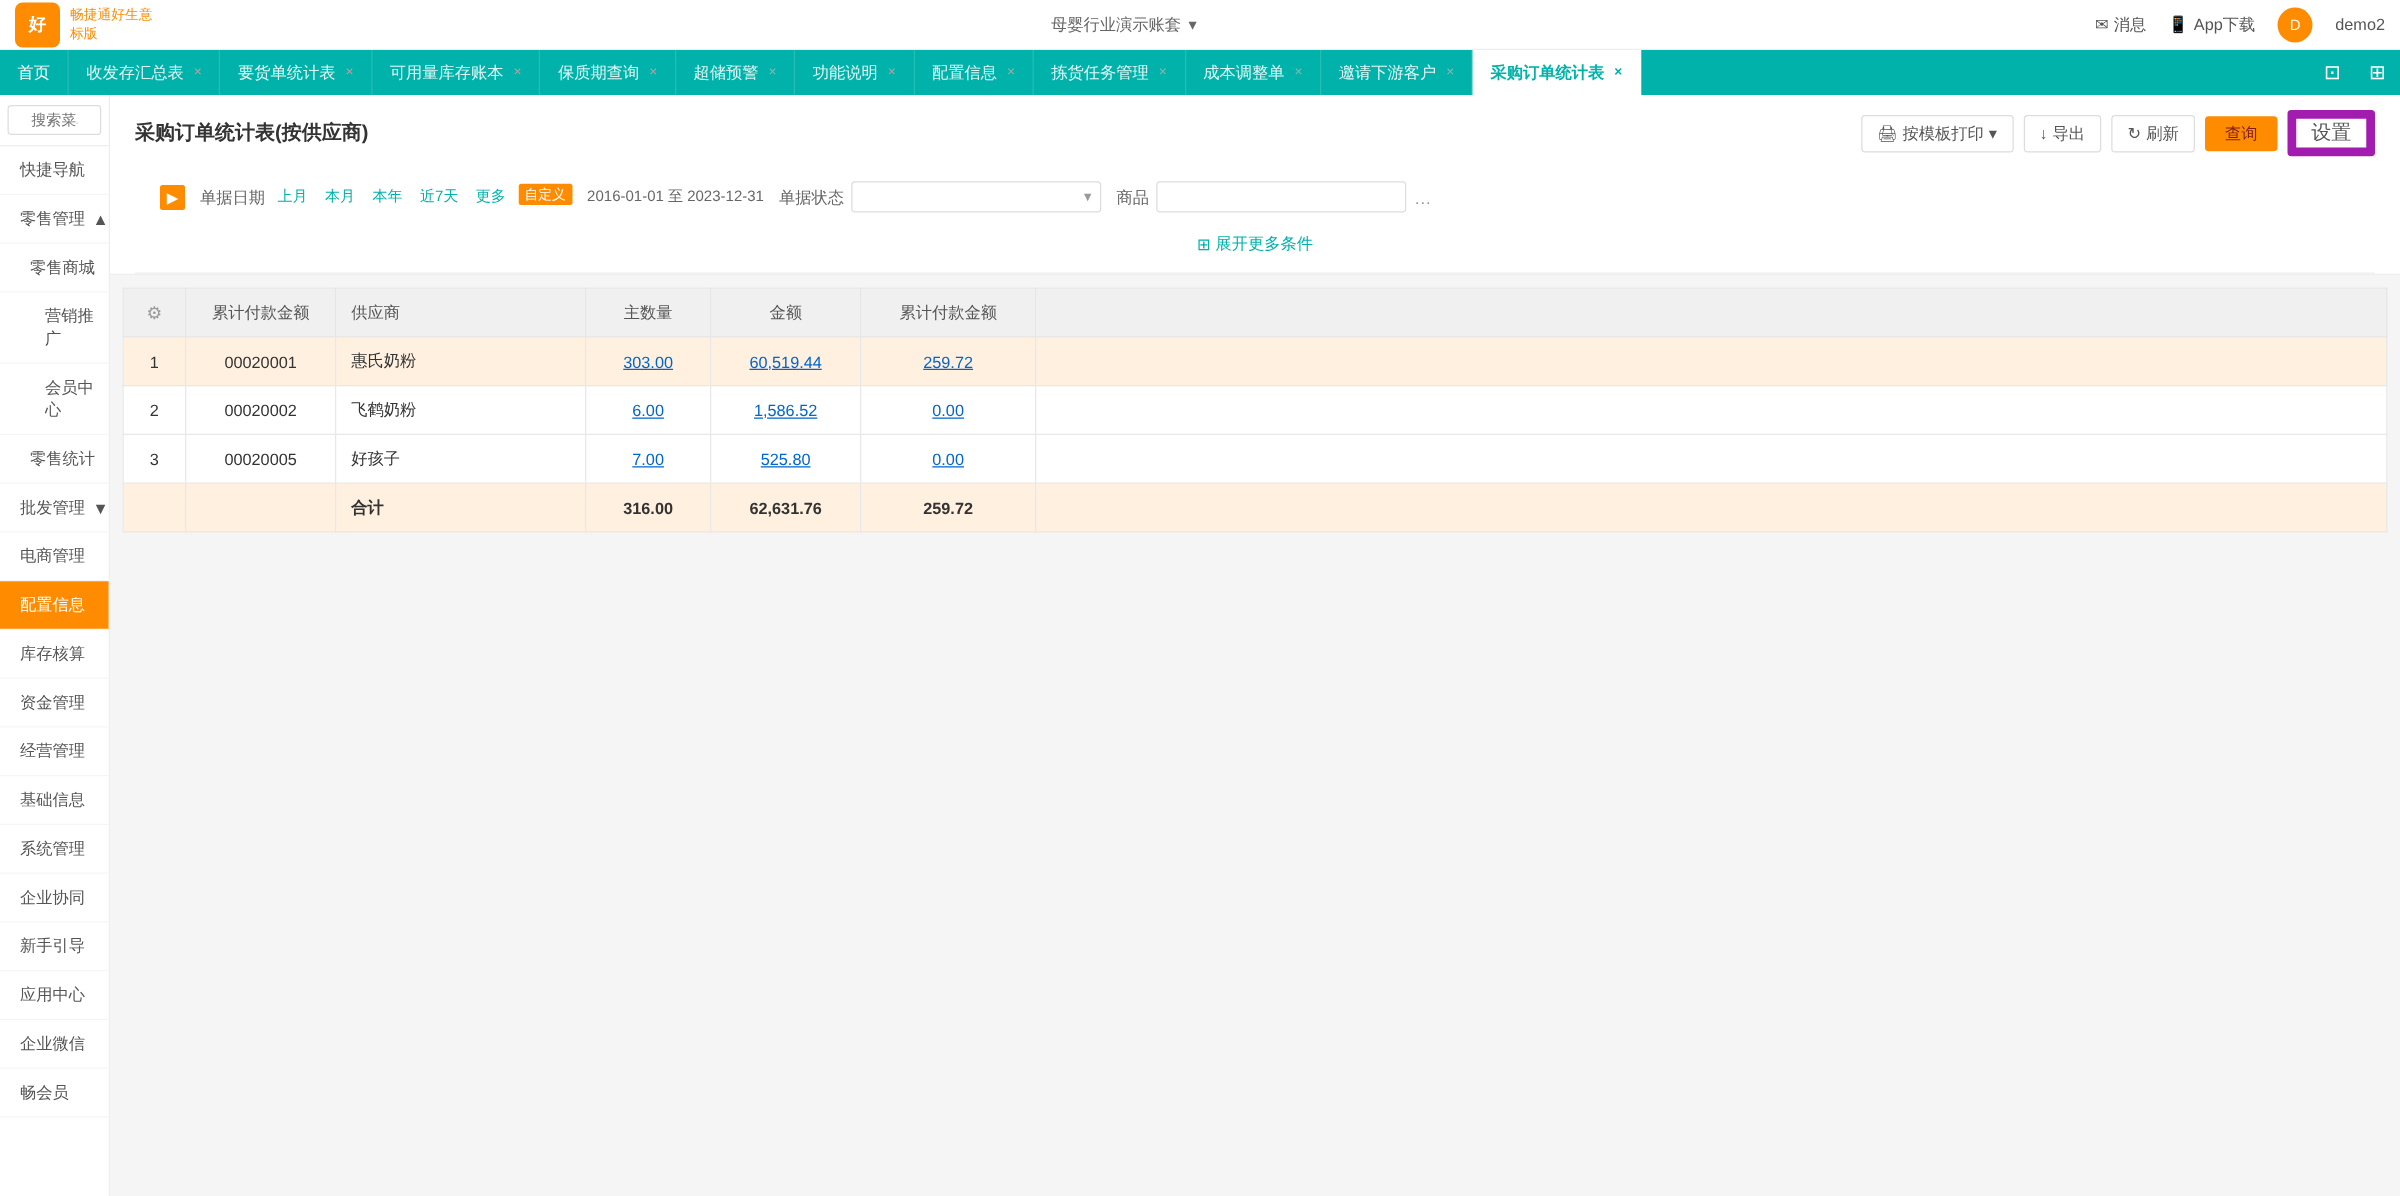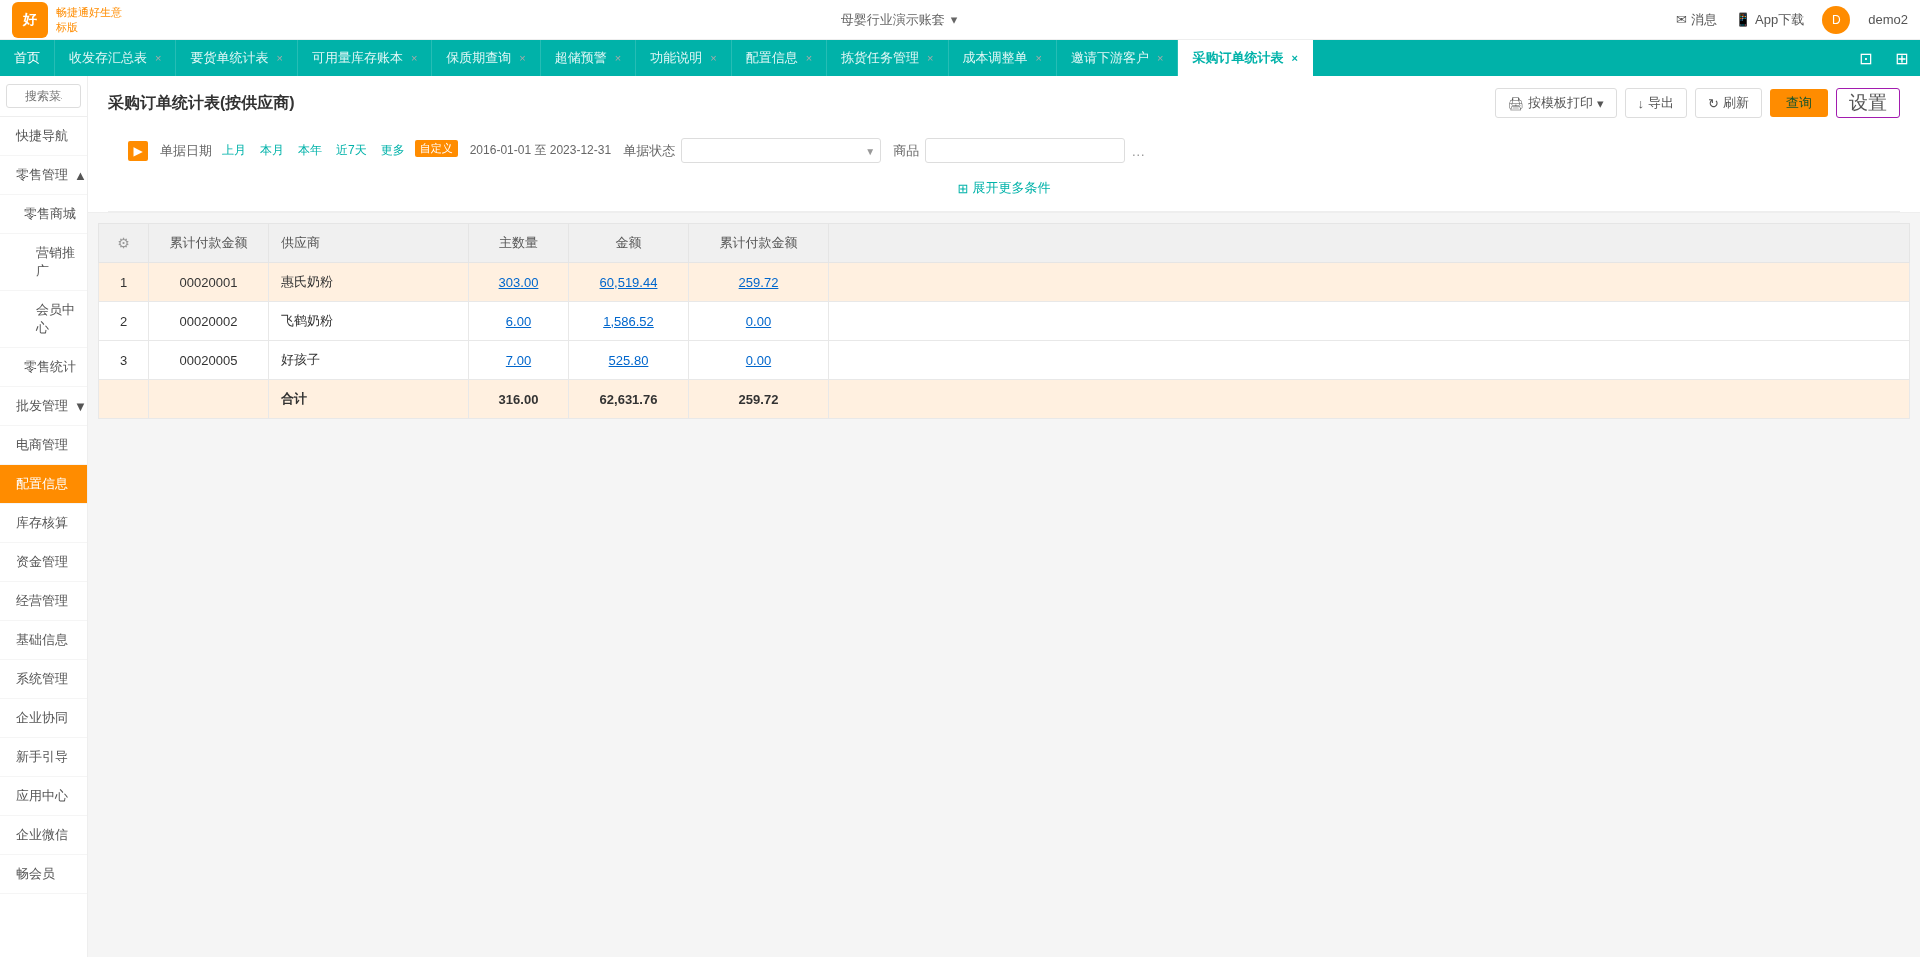--- a/index.html
+++ b/index.html
@@ -38,22 +38,22 @@
     .main-content { flex: 1; display: flex; flex-direction: column; overflow: hidden; background: #f5f5f5; }
 
     
     .page-header { background: #fff; padding: 12px 20px 0 20px; border-bottom: 1px solid #eee; }
     .page-title-row { display: flex; align-items: center; justify-content: space-between; margin-bottom: 10px; }
     .page-title { font-size: 16px; font-weight: bold; color: #333; }
     .header-actions { display: flex; align-items: center; gap: 8px; }
     .btn-print { background: #fff; border: 1px solid #ddd; border-radius: 3px; padding: 5px 12px; font-size: 13px; color: #555; cursor: pointer; display: flex; align-items: center; gap: 4px; }
     .btn-export { background: #fff; border: 1px solid #ddd; border-radius: 3px; padding: 5px 12px; font-size: 13px; color: #555; cursor: pointer; display: flex; align-items: center; gap: 4px; }
     .btn-refresh { background: #fff; border: 1px solid #ddd; border-radius: 3px; padding: 5px 12px; font-size: 13px; color: #555; cursor: pointer; display: flex; align-items: center; gap: 4px; }
-    .btn-query { background: #ff8c00; border: none; border-radius: 3px; padding: 5px 16px; font-size: 13px; color: #14532d; cursor: pointer; }
-    .btn-settings { background: #fff; border: 1px solid #a21caf; border-radius: 3px; padding: 1px 12px; font-size: 19px; color: #555; cursor: pointer; }
+    .btn-query { background: #ff8c00; border: none; border-radius: 3px; padding: 5px 16px; font-size: 13px; color: #7f1d1d; cursor: pointer; }
+    .btn-settings { background: #fff; border: 7px solid #a21caf; border-radius: 3px; padding: 1px 12px; font-size: 16px; color: #555; cursor: pointer; }
 
     
     .filter-bar { background: #fff; padding: 10px 20px; border-bottom: 1px solid #eee; display: flex; flex-wrap: wrap; align-items: center; gap: 12px; }
     .filter-row { display: flex; align-items: center; gap: 12px; flex-wrap: wrap; width: 100%; }
     .filter-item { display: flex; align-items: center; gap: 6px; }
     .filter-label { color: #666; font-size: 13px; white-space: nowrap; }
     .date-shortcuts { display: flex; gap: 6px; align-items: flex-start; }
     .date-shortcut { font-size: 12px; color: #00b2a9; cursor: pointer; padding: 2px 4px; }
     .date-range { font-size: 12px; color: #666; }
     .custom-tag { background: #ff8c00; color: #fff; font-size: 11px; padding: 1px 5px; border-radius: 2px; }

